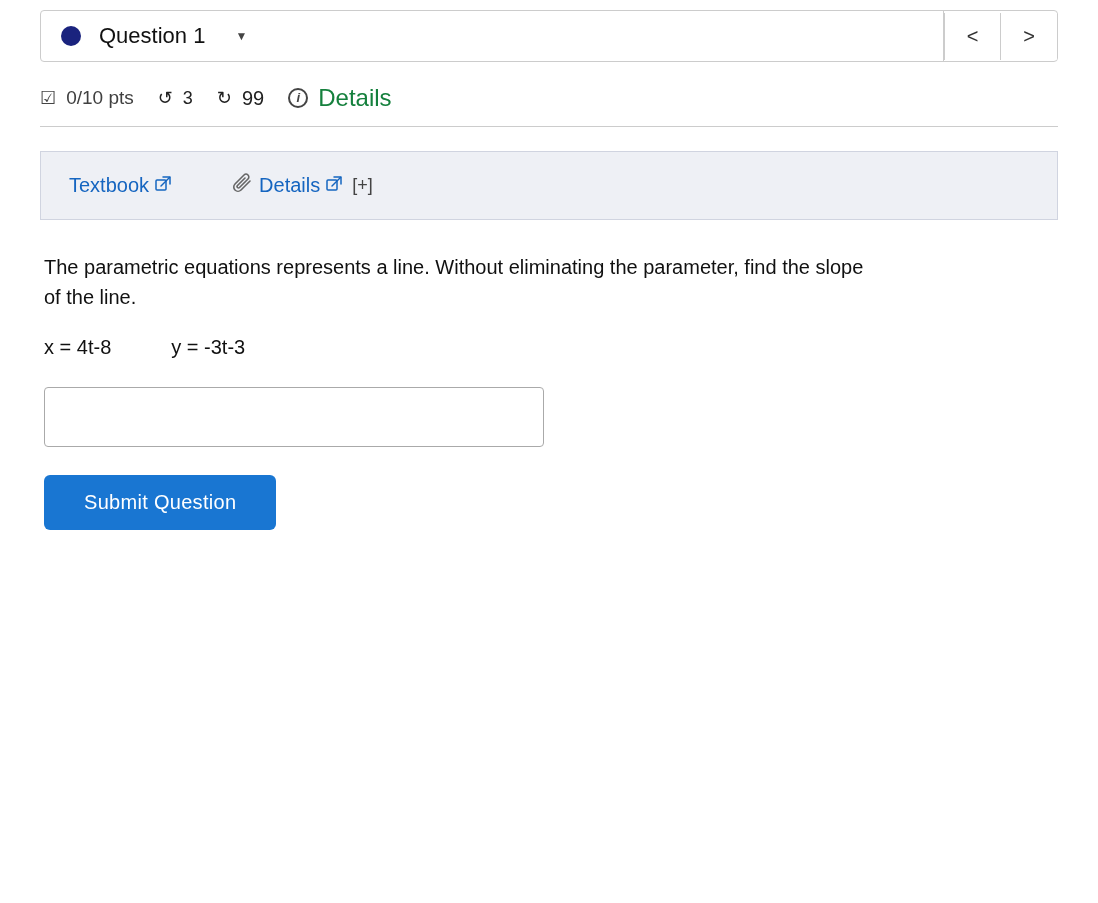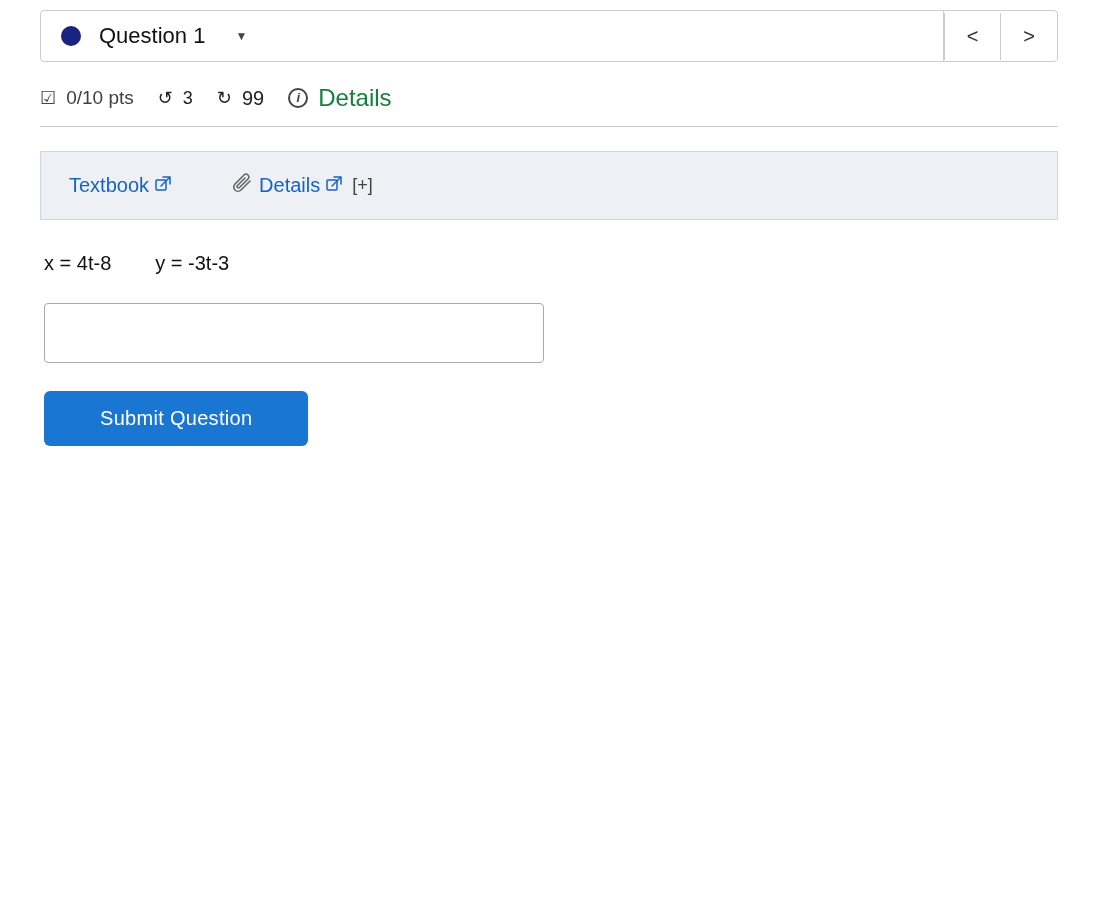--- a/index.html
+++ b/index.html
@@ -171,21 +171,21 @@
       line-height: 1.5;
       color: #111111;
       max-width: 820px;
     }
 
     .equations-row {
       margin-top: 24px;
       font-size: 20px;
       color: #111111;
       display: flex;
-      gap: 44px;
+      gap: 60px;
       align-items: center;
     }
 
     .equation {
       font-size: 20px;
     }
 
     
     .answer-input {
       margin-top: 28px;
@@ -205,21 +205,21 @@
     
     .submit-section {
       margin-top: 28px;
     }
 
     .submit-btn {
       background: #1976d2;
       color: #ffffff;
       border: none;
       border-radius: 6px;
-      padding: 16px 56px;
+      padding: 16px 40px;
       font-size: 20px;
       font-weight: 500;
       cursor: pointer;
       letter-spacing: 0.3px;
     }
 
     
     .undo-icon::before { content: "↺"; }
     .redo-icon::before { content: "↻"; }
   </style>
@@ -277,20 +277,21 @@
           <rect x="1" y="4" width="10" height="10" rx="1" stroke="#1565c0" stroke-width="1.5" fill="none"></rect>
           <path d="M8 1h7v7" stroke="#1565c0" stroke-width="1.5" stroke-linecap="round" stroke-linejoin="round"></path>
           <line x1="6" y1="10" x2="14.5" y2="1.5" stroke="#1565c0" stroke-width="1.5" stroke-linecap="round"></line>
         </svg>
       </span>
       <span class="plus-badge">[+]</span>
     </a>
   </div>
 
   <div class="question-body">
+    <p class="question-text">The parametric equations represents a line. Without eliminating the parameter, find the slope of the line.</p>
 
     <div class="equations-row">
       <span class="equation">x = 4t-8</span>
       <span class="equation">y = -3t-3</span>
     </div>
 
     <div class="answer-input">
       <input type="text" class="answer-field" placeholder="" style="">
     </div>
 

